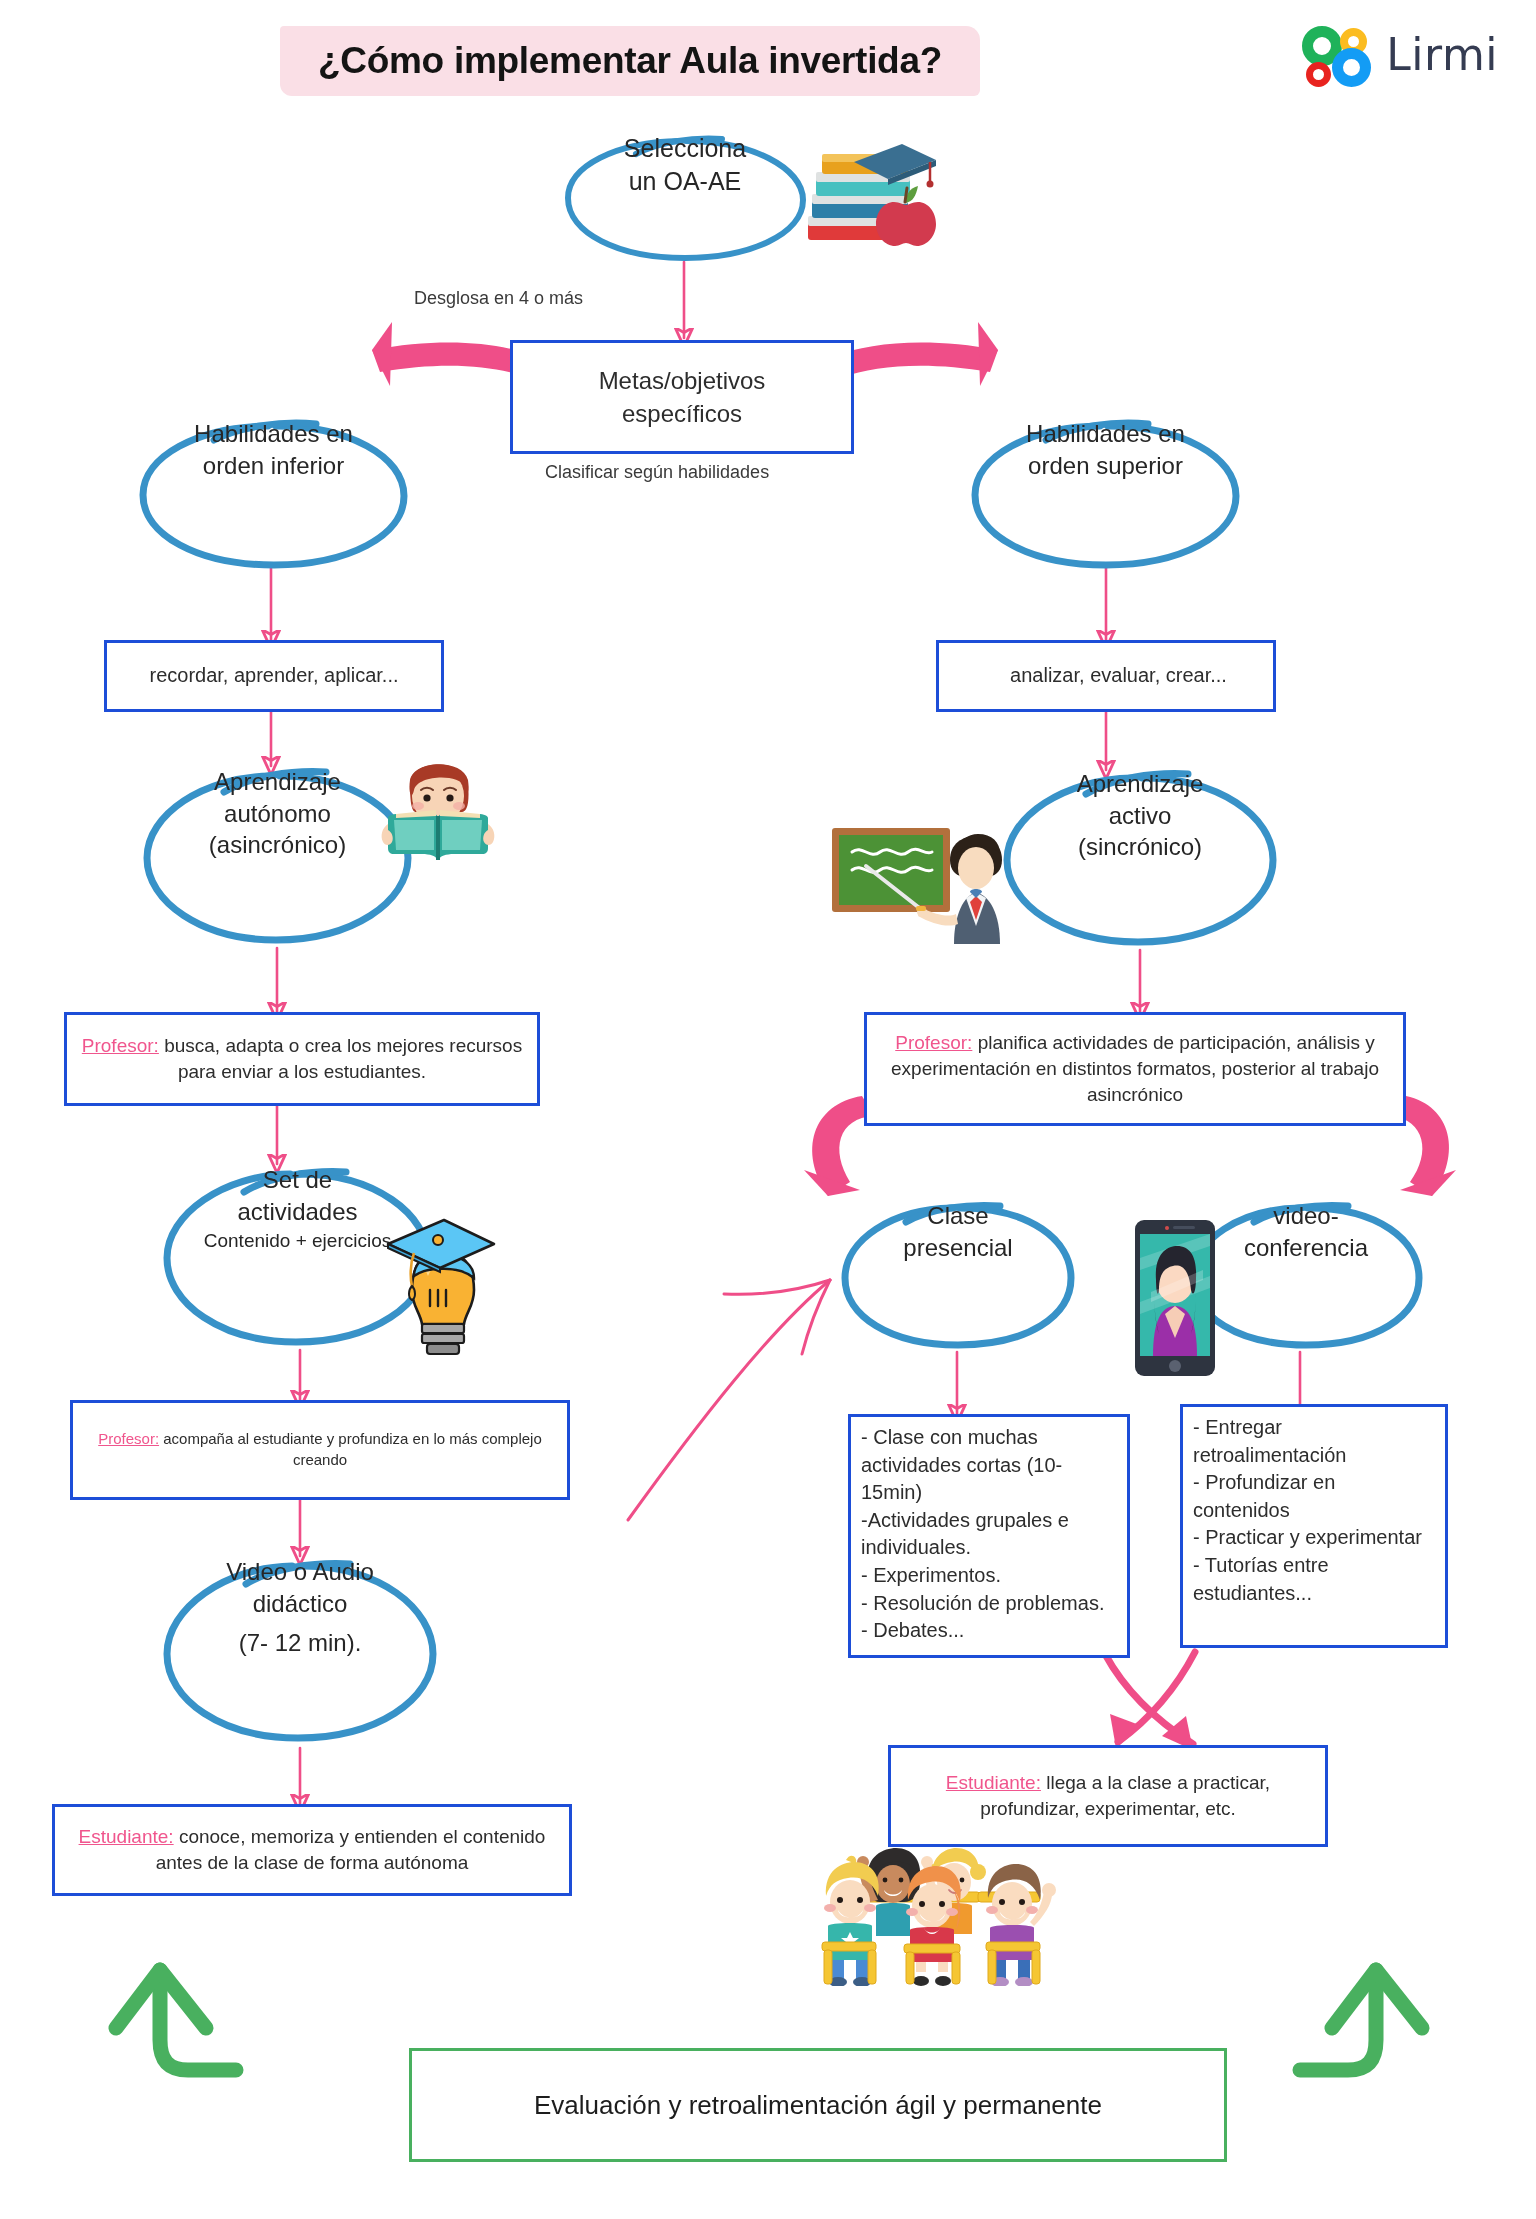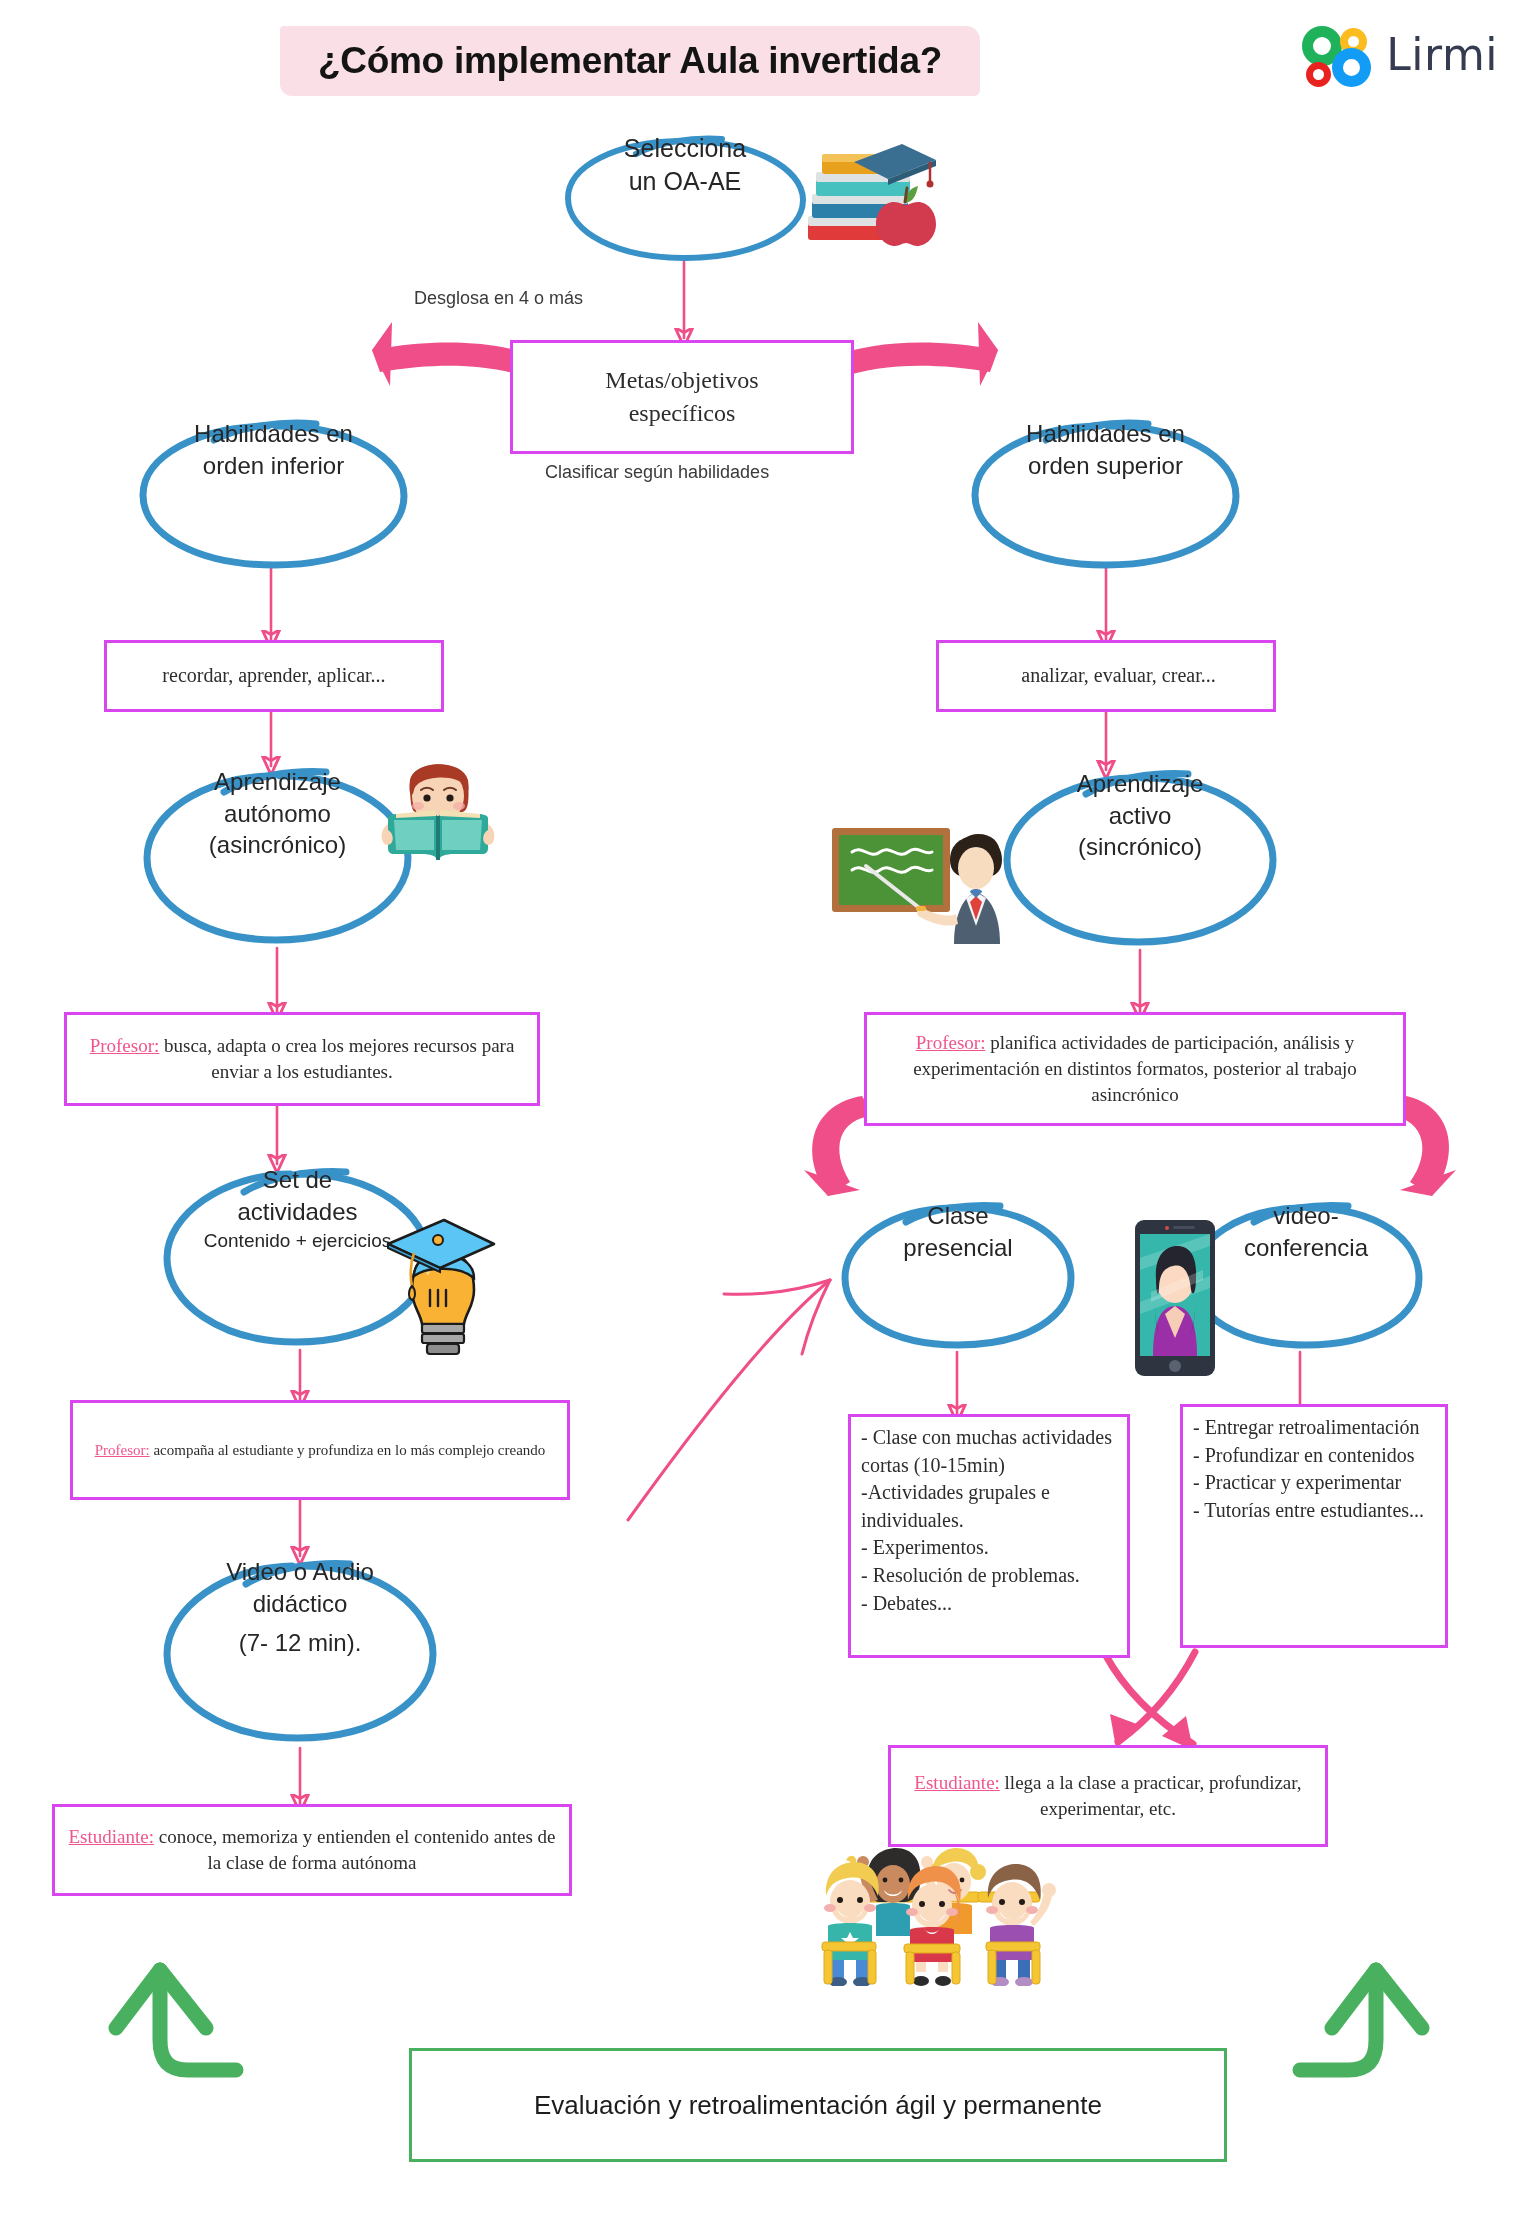--- a/index.html
+++ b/index.html
@@ -86,29 +86,28 @@
   }
   .oval .ov-svg{ position:absolute; left:0; top:0; width:100%; height:100%; z-index:-1; }
   .oval .ov-txt{ position:relative; z-index:1; line-height:1.32; padding:0 8px; }
 
   
   .obox{
     position:absolute;
     z-index:3;
     box-sizing:border-box;
     background:#ffffff;
-    border:3px solid #d946ef;
+    border:3px solid #1d4ed8;
     display:flex;
     align-items:center;
     justify-content:center;
     text-align:center;
     color:#2d2d2d;
     line-height:1.38;
     padding:7px 10px;
-    font-family:Liberation Serif, serif;
   }
   .obox.left-al{ justify-content:flex-start; text-align:left; align-items:flex-start; }
   .obox .inner{ width:100%; }
   .role{ color:#f0558d; text-decoration:underline; font-weight:400; }
 
   
   .plabel{
     position:absolute;
     z-index:3;
     color:#3a3a3a;

